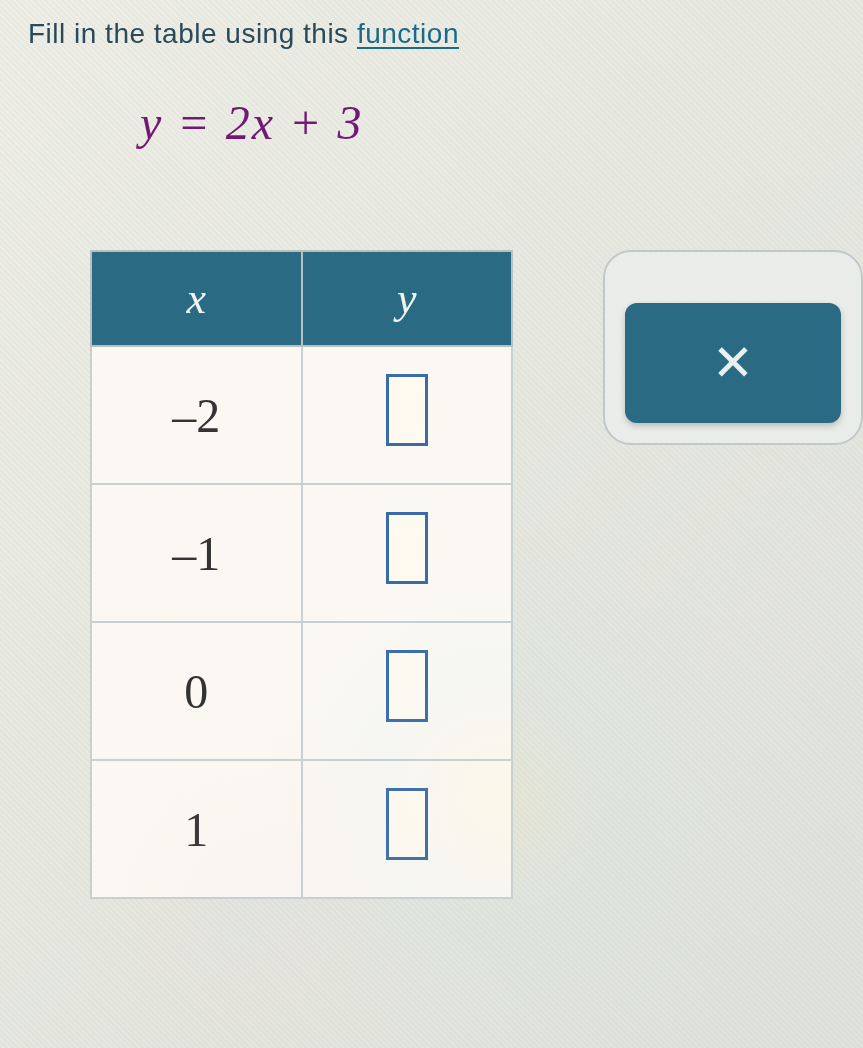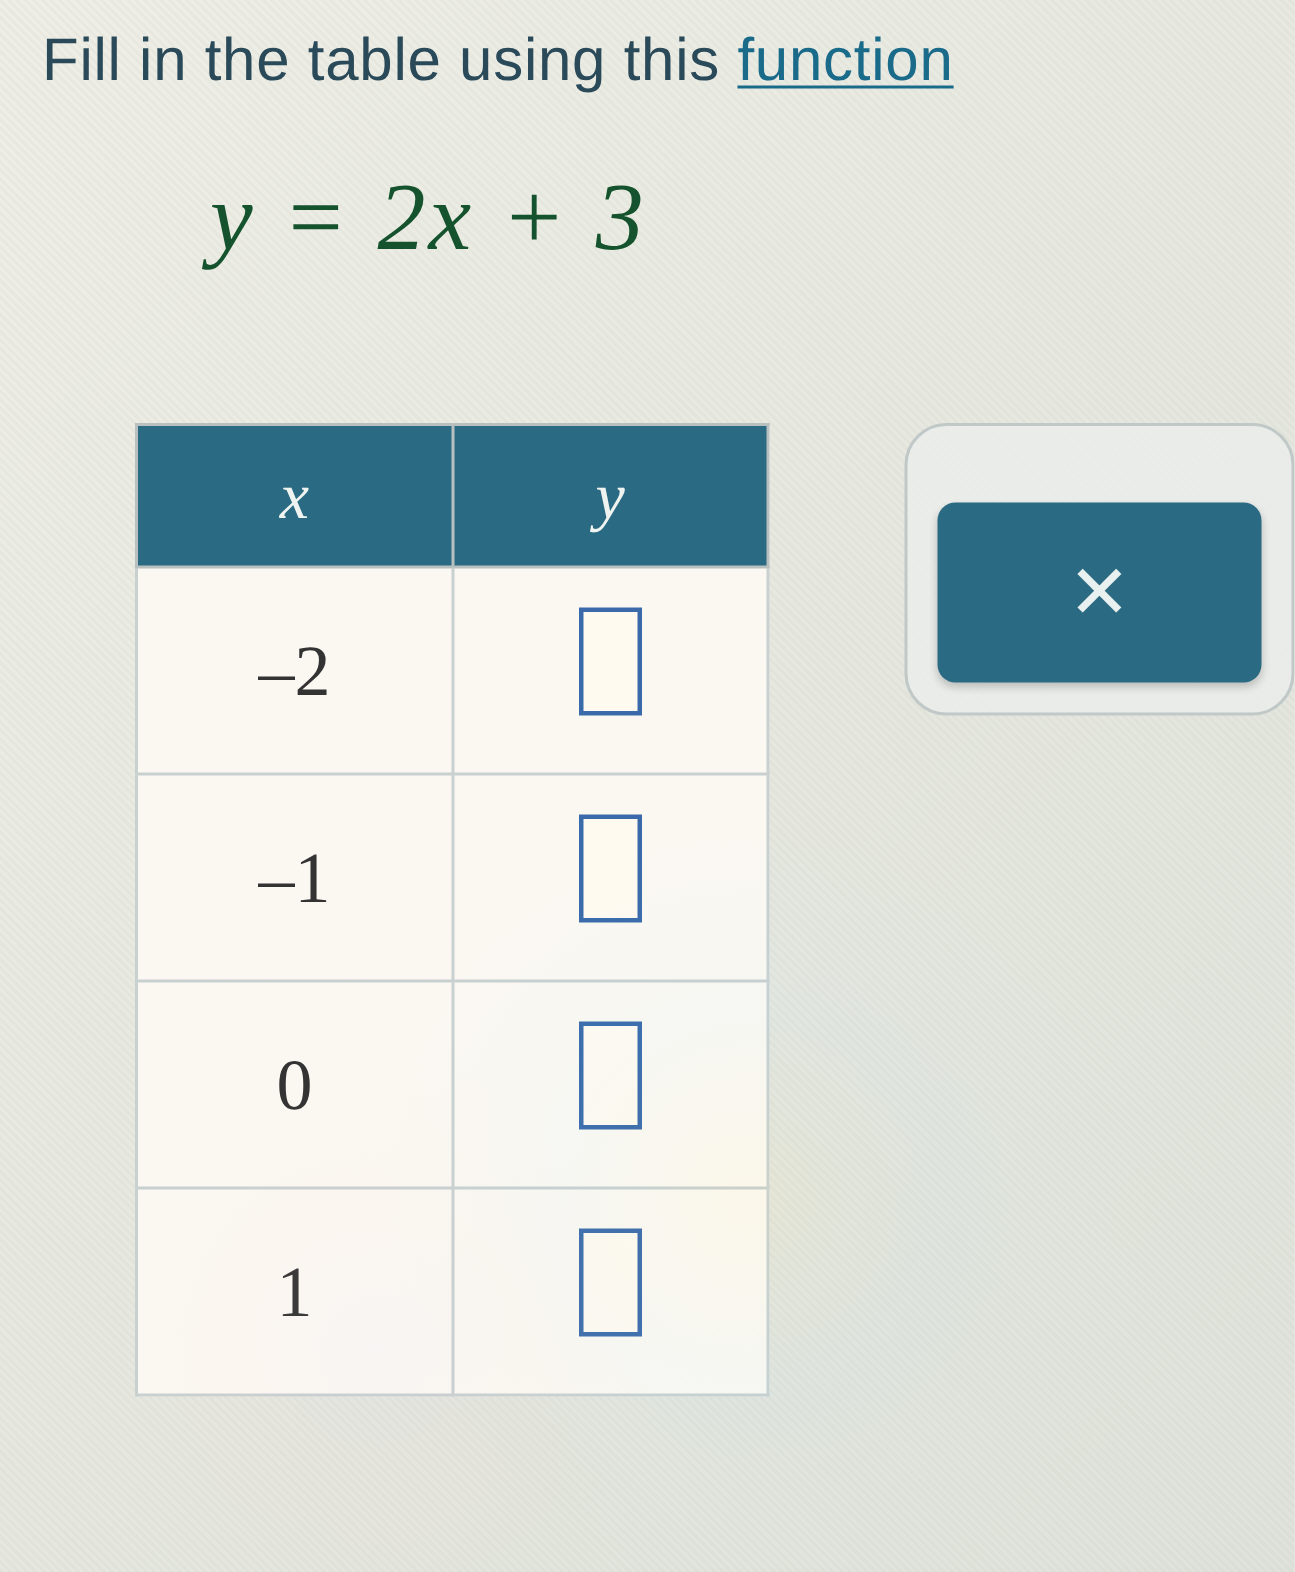--- a/index.html
+++ b/index.html
@@ -12,36 +12,36 @@
       height: 1048px;
       font-family: Georgia, 'Times New Roman', serif;
       background: #e8e8e8;
       background-image: 
         repeating-linear-gradient(45deg, rgba(200,200,190,0.15) 0px, rgba(200,200,190,0.15) 2px, transparent 2px, transparent 4px),
         linear-gradient(135deg, rgba(240,240,230,0.8), rgba(220,225,215,0.8));
       position: relative;
       overflow: hidden;
     }
     .prompt-text {
-      font-size: 40px;
+      font-size: 28px;
       color: #2a4a5a;
       padding: 18px 0 0 28px;
       font-family: Verdana, Geneva, sans-serif;
       letter-spacing: 0.5px;
     }
     .prompt-link {
       color: #1a6a8a;
       text-decoration: underline;
       text-decoration-thickness: 2px;
       text-underline-offset: 4px;
     }
     .equation {
-      font-size: 64px;
+      font-size: 48px;
       font-style: italic;
-      color: #14532d;
+      color: #701a75;
       padding: 45px 0 0 140px;
       font-family: 'Times New Roman', serif;
       letter-spacing: 2px;
     }
     .content-row {
       display: flex;
       align-items: flex-start;
       padding: 100px 0 0 90px;
     }
     .data-table {

